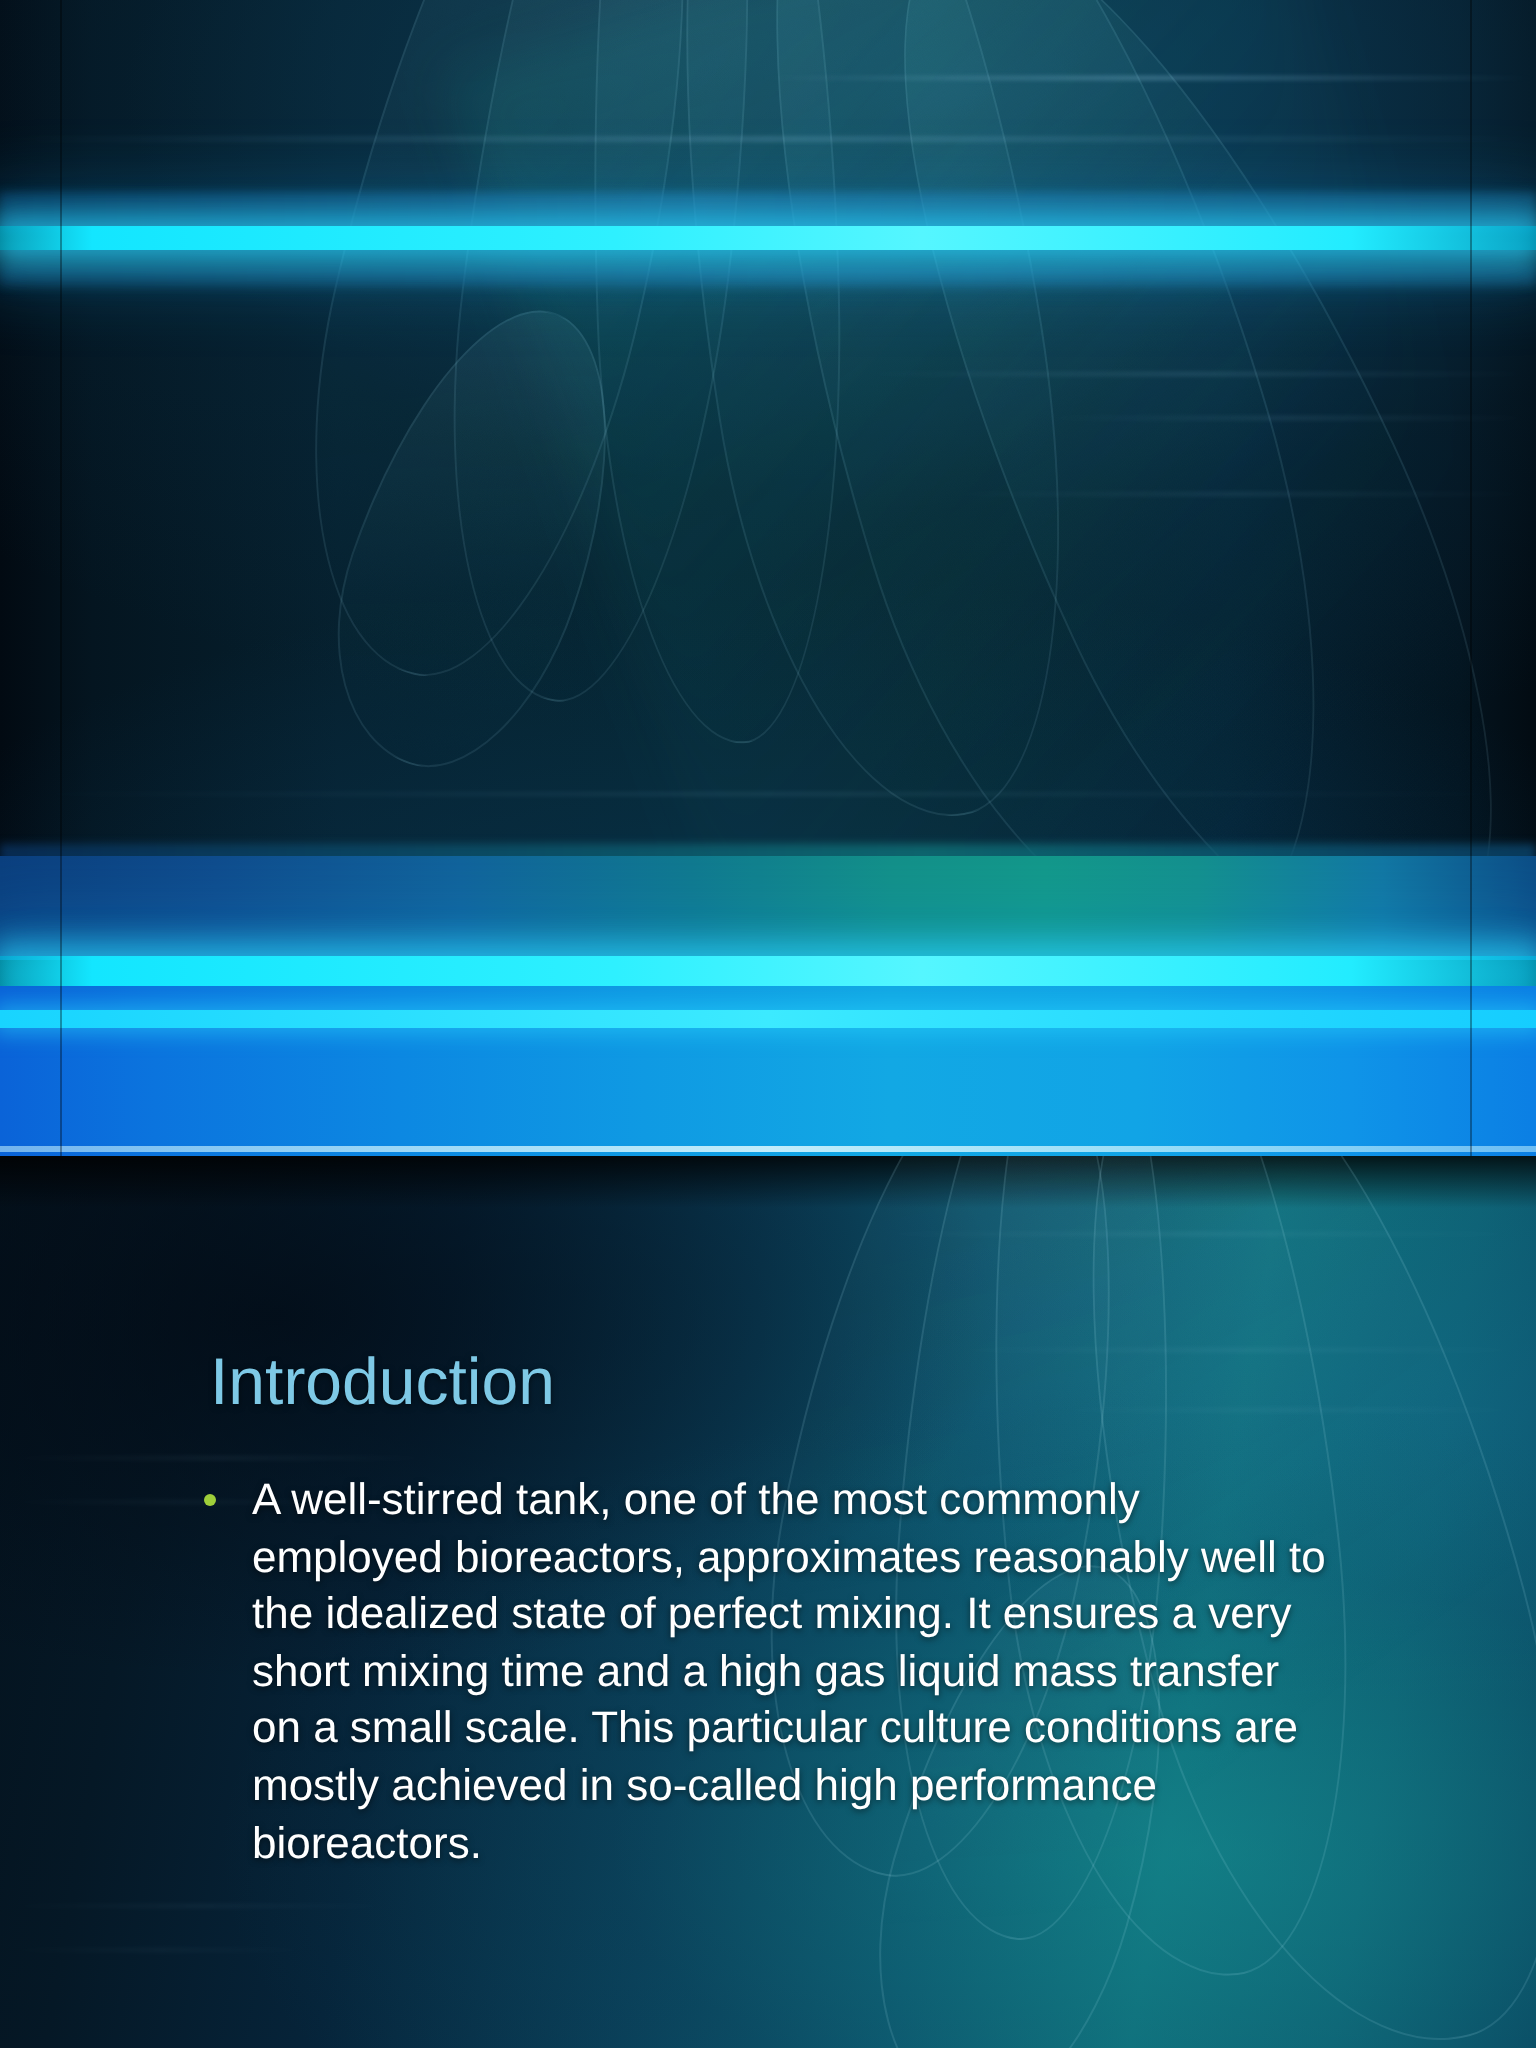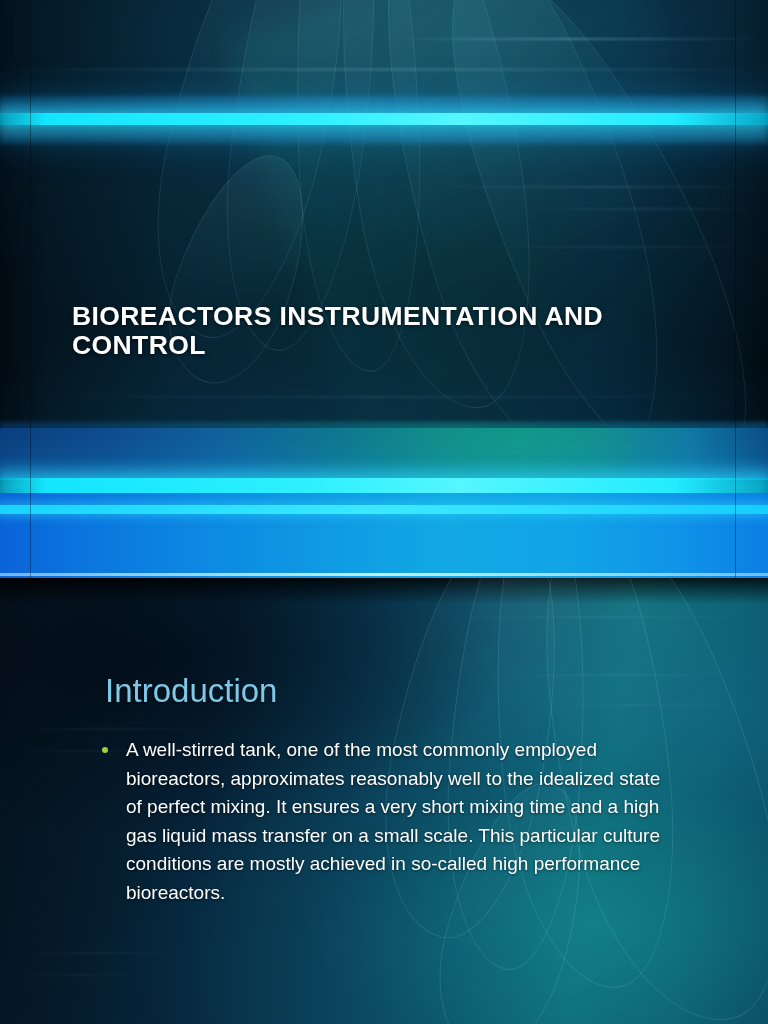--- a/index.html
+++ b/index.html
@@ -221,21 +221,21 @@
     width: 566px;
     margin: 0;
     padding: 0;
     list-style: none;
   }
   .bullet-item {
     position: relative;
     padding-left: 28px;
     color: #ffffff;
     font-family: "Liberation Sans", sans-serif;
-    font-size: 19px;
+    font-size: 22px;
     line-height: 28.6px;
     text-shadow: 0 1px 3px rgba(0,0,0,.55);
   }
   .bullet-dot {
     position: absolute;
     left: 4px;
     top: 11px;
     width: 6px;
     height: 6px;
     border-radius: 50%;
@@ -278,23 +278,20 @@
     <div class="beam-halo" style="top:462px; height:52px;"></div>
     <div class="beam-core" style="top:478px; height:16px;"></div>
 
     <div class="panel"></div>
     <div class="panel-stripe"></div>
     <div class="panel-edge"></div>
 
     <div class="seam" style="left:30px;"></div>
     <div class="seam" style="left:735px;"></div>
 
-    <div class="title-block">
-      <h1 class="title-text">BIOREACTORS INSTRUMENTATION AND CONTROL</h1>
-    </div>
   </section>
 
   <section class="slide-two">
     <div class="s2-wash"></div>
     <div class="s2-topshadow"></div>
 
     <div class="s2-petal q1"></div>
     <div class="s2-petal q2"></div>
     <div class="s2-petal q3"></div>
     <div class="s2-petal q4"></div>

